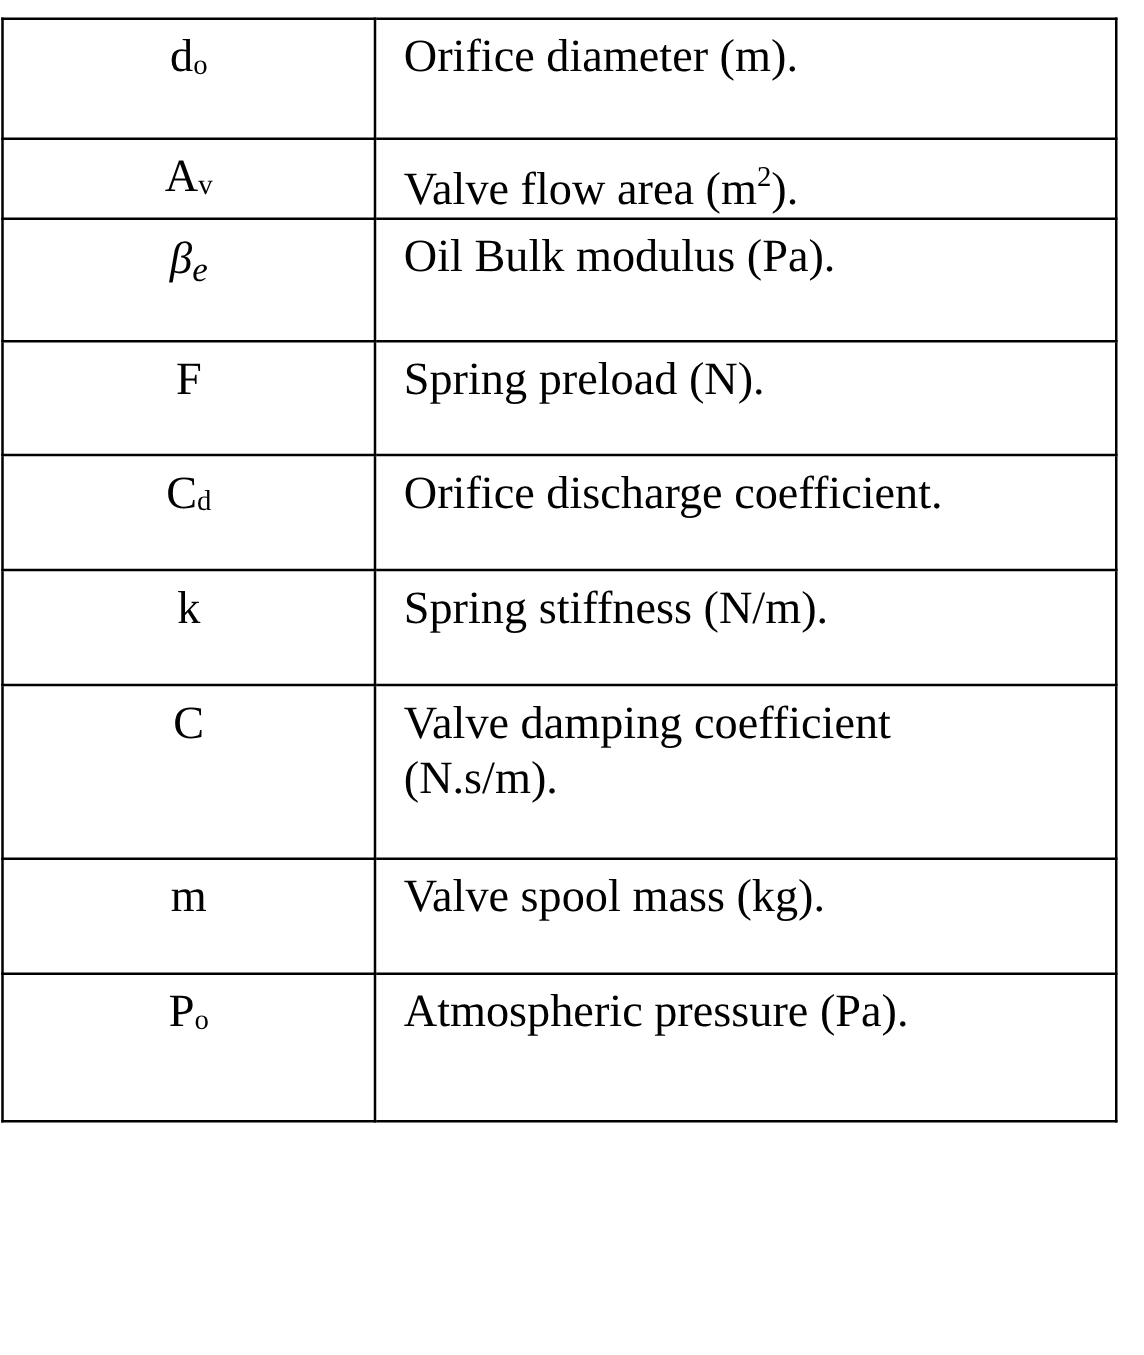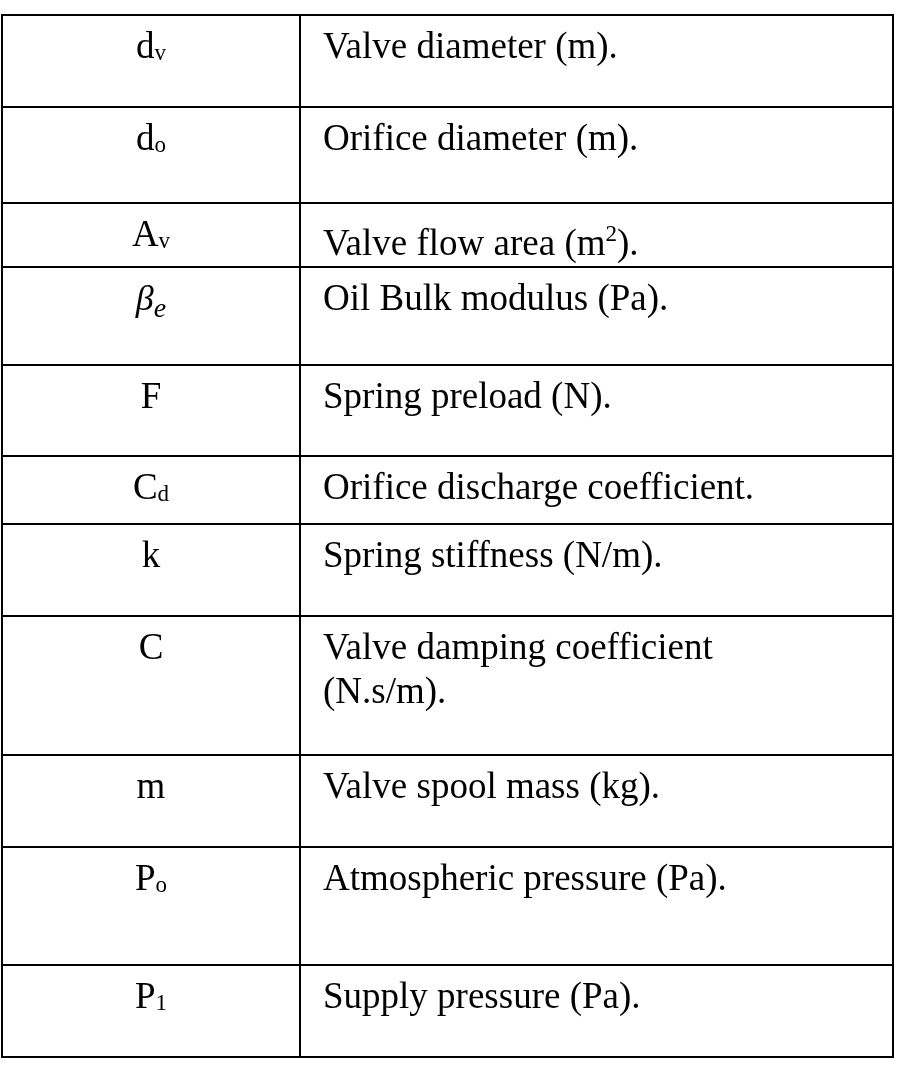--- a/index.html
+++ b/index.html
@@ -23,41 +23,37 @@
     .tbl td.desc { padding-left: 22px; }
     .sub { font-size: 23px; vertical-align: -2px; }
     .sup { font-size: 23px; vertical-align: 14px; }
     .beta { font-family: Liberation Serif, serif; font-style: italic; font-size: 36px; }
   </style>
 </head>
 <body>
 
 <table class="tbl">
   <tbody>
-    <tr style="height:92px">
-      <td class="sym"><span>d</span><span class="sub">v</span></td>
-      <td class="desc">Valve  diameter (m).</td>
-    </tr>
     <tr style="height:96px">
       <td class="sym"><span>d</span><span class="sub">o</span></td>
       <td class="desc">Orifice diameter (m).</td>
     </tr>
     <tr style="height:64px">
       <td class="sym"><span>A</span><span class="sub">v</span></td>
       <td class="desc"><span>Valve flow area (m</span><span class="sup">2</span><span>).</span></td>
     </tr>
     <tr style="height:98px">
       <td class="sym"><span class="beta"><span>β</span><span class="sub" style="font-size:28px;vertical-align:-7px;">e</span></span></td>
       <td class="desc">Oil Bulk modulus (Pa).</td>
     </tr>
     <tr style="height:91px">
       <td class="sym"><span>F</span></td>
       <td class="desc">Spring preload (N).</td>
     </tr>
-    <tr style="height:68px">
+    <tr style="height:92px">
       <td class="sym"><span>C</span><span class="sub">d</span></td>
       <td class="desc">Orifice discharge coefficient.</td>
     </tr>
     <tr style="height:92px">
       <td class="sym"><span>k</span></td>
       <td class="desc">Spring stiffness (N/m).</td>
     </tr>
     <tr style="height:139px">
       <td class="sym"><span>C</span></td>
       <td class="desc">
@@ -65,18 +61,14 @@
         </td>
     </tr>
     <tr style="height:92px">
       <td class="sym"><span>m</span></td>
       <td class="desc">Valve spool mass (kg).</td>
     </tr>
     <tr style="height:118px">
       <td class="sym"><span>P</span><span class="sub">o</span></td>
       <td class="desc">Atmospheric pressure (Pa).</td>
     </tr>
-    <tr style="height:92px">
-      <td class="sym"><span>P</span><span class="sub">1</span></td>
-      <td class="desc">Supply pressure (Pa).</td>
-    </tr>
   </tbody>
 </table>
 
 </body></html>

